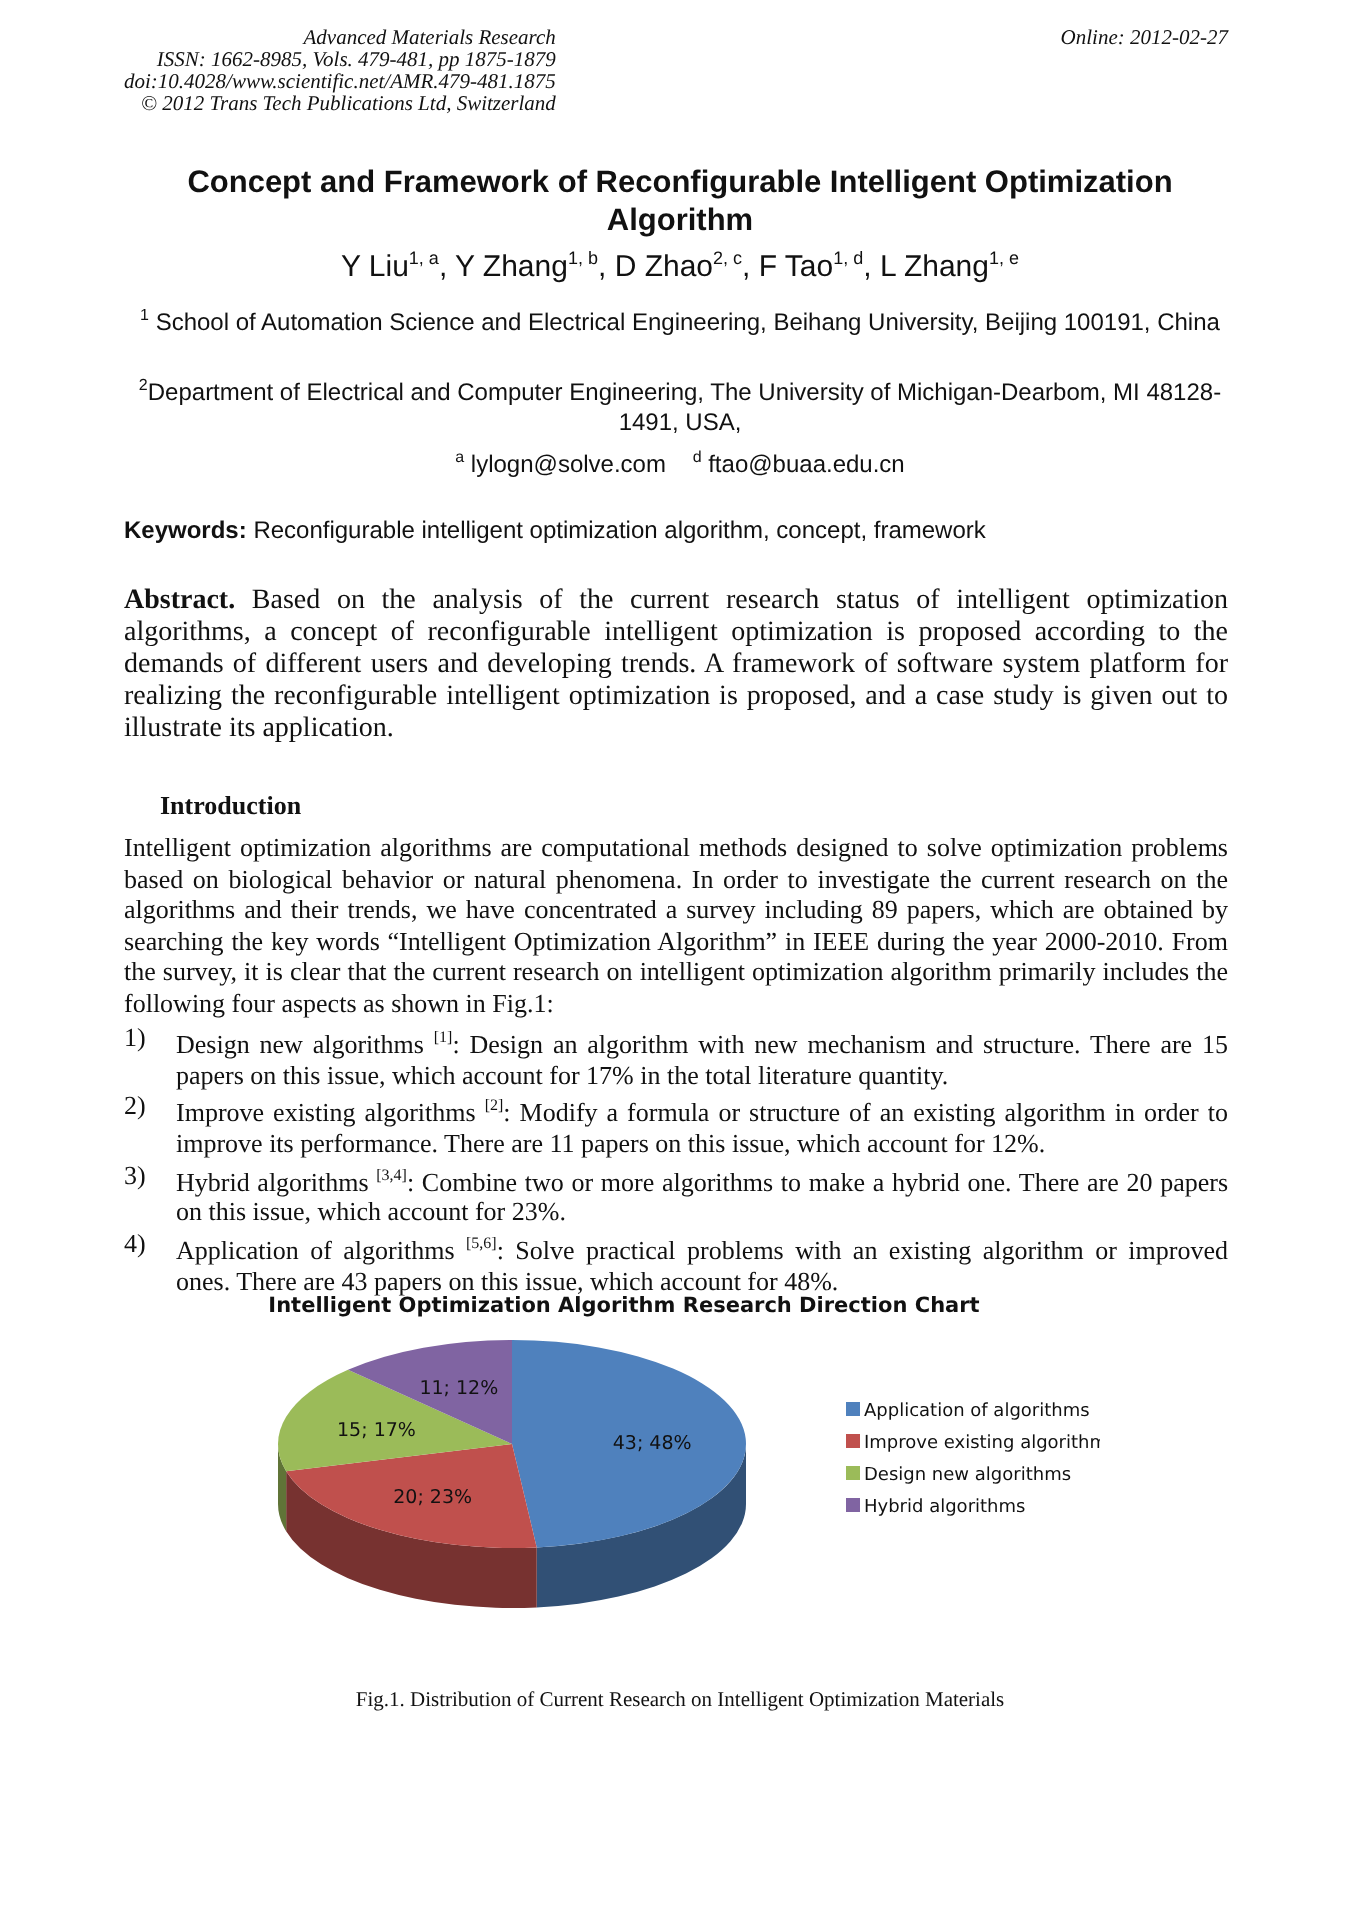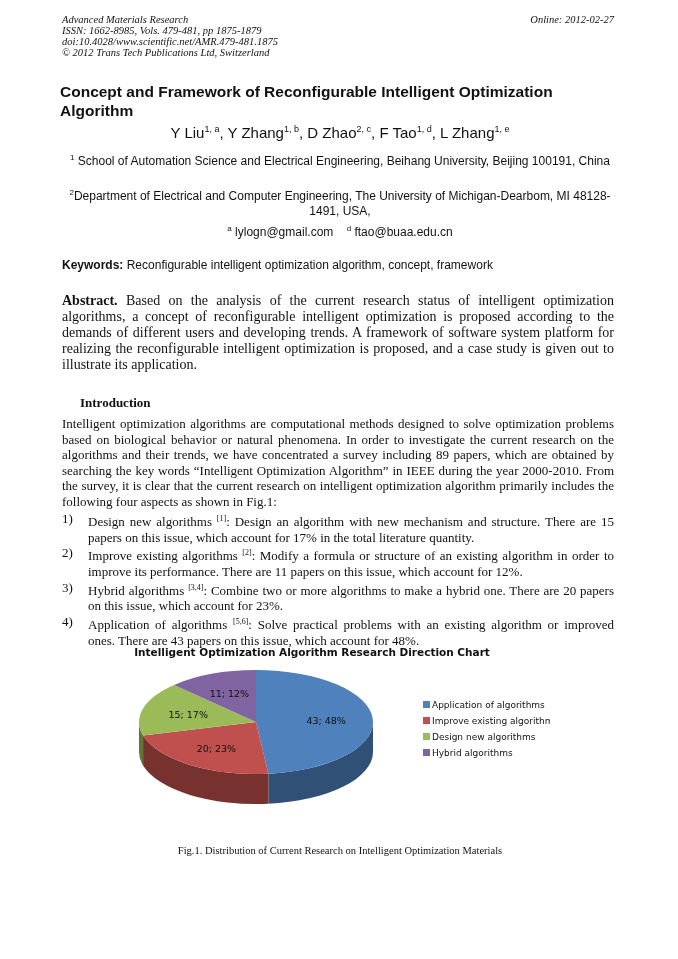--- a/index.html
+++ b/index.html
@@ -1,21 +1,21 @@
 <!DOCTYPE html>
 <html><head>
 <meta charset="utf-8">
 <style>
   html, body { margin: 0; padding: 0; background: #ffffff; }
   body { width: 678px; height: 959px; position: relative; overflow: hidden; color: #111; }
   .serif { font-family: "Liberation Serif", "DejaVu Serif", serif; }
   .sans { font-family: "Liberation Sans", "DejaVu Sans", sans-serif; text-align: center; }
-  .hdr { position: absolute; left: 62px; top: 14px; font-size: 10.5px; line-height: 11px; font-style: italic; }
+  .hdr { position: absolute; left: 62px; top: 14px; font-size: 10.5px; line-height: 11px; font-style: italic; text-align: right; }
   .hdr-right { position: absolute; right: 64px; top: 14px; font-size: 10.5px; font-style: italic; }
-  .title { position: absolute; left: 60px; width: 560px; top: 82px; text-align: left; font-weight: bold; font-size: 15.5px; line-height: 19px; }
+  .title { position: absolute; left: 60px; width: 560px; top: 82px; text-align: center; font-weight: bold; font-size: 15.5px; line-height: 19px; }
   .authors { position: absolute; left: 60px; width: 560px; top: 124px; text-align: center; font-size: 15px; }
   .authors sup { font-size: 9px; }
   .aff { position: absolute; left: 60px; width: 560px; font-size: 12px; line-height: 15px; }
   .aff sup { font-size: 8px; }
   .kw { position: absolute; left: 62px; top: 258px; font-size: 12px; }
   .abstract { position: absolute; left: 62px; width: 552px; top: 293px; font-size: 14px; line-height: 16px; text-align: justify; }
   .intro-h { position: absolute; left: 80px; top: 395px; font-size: 13px; font-weight: bold; }
   .intro { position: absolute; left: 62px; width: 552px; top: 416px; font-size: 13px; line-height: 15.5px; text-align: justify; }
   .list { position: absolute; left: 62px; width: 552px; top: 511px; font-size: 13px; line-height: 15.5px; }
   .li { display: flex; text-align: justify; }
@@ -42,21 +42,21 @@
   <span><span>Y Liu</span><sup>1, a</sup></span>,
   <span><span>Y Zhang</span><sup>1, b</sup></span>,
   <span><span>D Zhao</span><sup>2, c</sup></span>,
   <span><span>F Tao</span><sup>1, d</sup></span>,
   <span><span>L Zhang</span><sup>1, e</sup></span>
 </div>
 
 <div class="aff sans" style="top:150px;"><sup>1</sup><span> School of Automation Science and Electrical Engineering, Beihang University, Beijing 100191, China</span></div>
 <div class="aff sans" style="top:185px;"><sup>2</sup><span>Department of Electrical and Computer Engineering, The University of Michigan-Dearbom, MI 48128-1491, USA,</span></div>
 <div class="aff sans" style="top:221px;">
-  <span><sup>a</sup><span> lylogn@gmail.com</span></span>
+  <span><sup>a</sup><span> lylogn@solve.com</span></span>
   &nbsp;&nbsp;
   <span><sup>d</sup><span> ftao@buaa.edu.cn</span></span>
 </div>
 
 <div class="kw sans"><b>Keywords:</b><span> Reconfigurable intelligent optimization algorithm, concept, framework</span></div>
 
 <div class="abstract serif"><b>Abstract.</b><span> Based on the analysis of the current research status of intelligent optimization algorithms, a concept of reconfigurable intelligent optimization is proposed according to the demands of different users and developing trends. A framework of software system platform for realizing the reconfigurable intelligent optimization is proposed, and a case study is given out to illustrate its application.</span></div>
 
 <div class="intro-h serif">Introduction</div>
 <div class="intro serif">Intelligent optimization algorithms are computational methods designed to solve optimization problems based on biological behavior or natural phenomena. In order to investigate the current research on the algorithms and their trends, we have concentrated a survey including 89 papers, which are obtained by searching the key words “Intelligent Optimization Algorithm” in IEEE during the year 2000-2010. From the survey, it is clear that the current research on intelligent optimization algorithm primarily includes the following four aspects as shown in Fig.1:</div>

